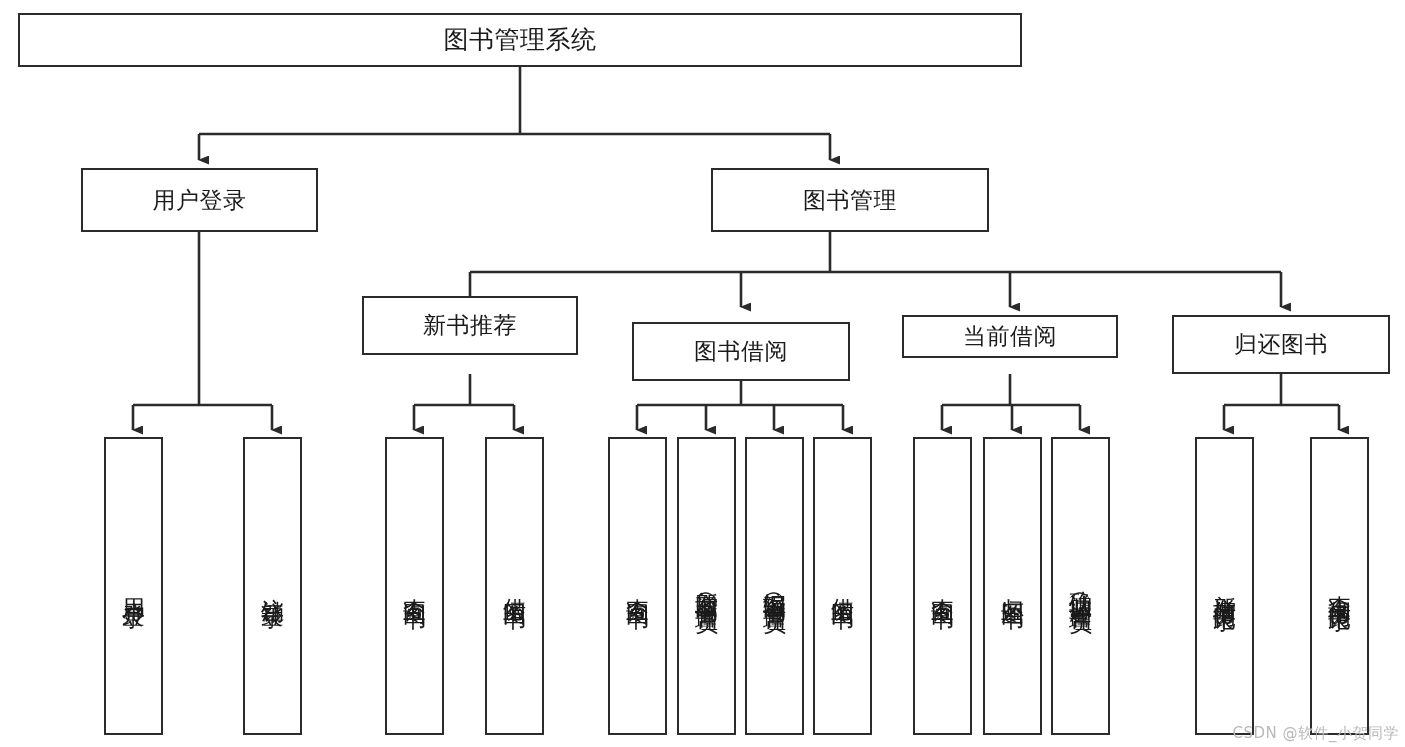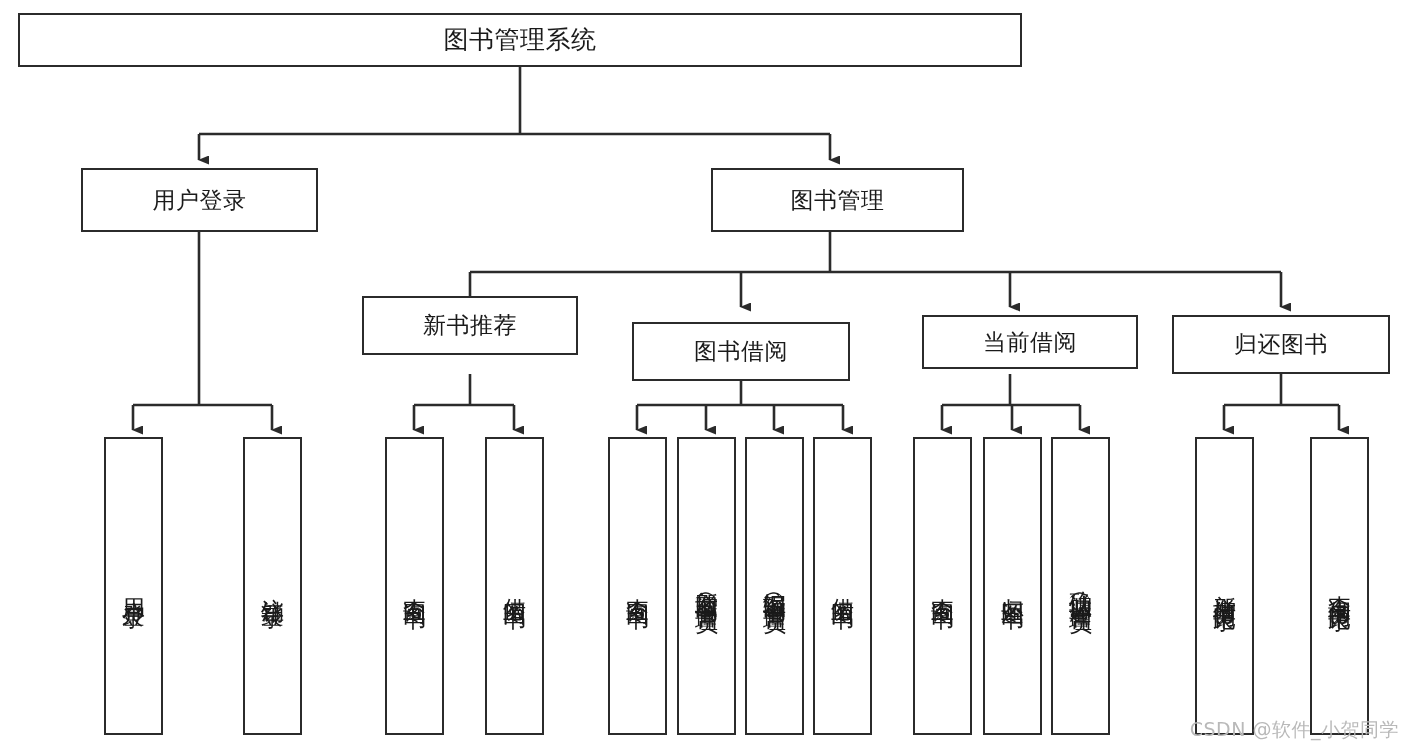--- a/index.html
+++ b/index.html
@@ -61,21 +61,21 @@
     font-size: 23px;
     letter-spacing: 3px;
     line-height: 1.0;
     text-align: center;
     max-height: 286px;
   }
   .watermark {
     position: absolute;
     right: 6px;
     bottom: 4px;
-    font-size: 19px;
+    font-size: 15px;
     color: #b9b9b9;
     letter-spacing: 0.5px;
     z-index: 3;
     white-space: nowrap;
   }
 </style>
 </head>
 <body>
 
 <div id="diagram-root">
@@ -143,33 +143,33 @@
   </svg>
 
   <div class="node root" style="left:18px; top:13px; width:1004px; height:54px;">
     <span class="node-label">图书管理系统</span>
   </div>
 
   <div class="node branch" style="left:81px; top:168px; width:237px; height:64px;">
     <span class="node-label">用户登录</span>
   </div>
 
-  <div class="node branch" style="left:711px; top:168px; width:253px; height:64px;">
+  <div class="node branch" style="left:711px; top:168px; width:278px; height:64px;">
     <span class="node-label">图书管理</span>
   </div>
 
   <div class="node branch" style="left:362px; top:296px; width:216px; height:59px;">
     <span class="node-label">新书推荐</span>
   </div>
 
   <div class="node branch" style="left:632px; top:315px; width:218px; height:59px;margin-top:7px;">
     <span class="node-label">图书借阅</span>
   </div>
 
-  <div class="node branch" style="left:902px; top:315px; width:216px; height:54px;margin-left:20px;">
+  <div class="node branch" style="left:902px; top:315px; width:216px; height:43px;">
     <span class="node-label">当前借阅</span>
   </div>
 
   <div class="node branch" style="left:1172px; top:315px; width:218px; height:59px;">
     <span class="node-label">归还图书</span>
   </div>
 
   <div class="node leaf" style="left:104px; top:437px; width:59px; height:298px;">
     <span class="node-label">用户登录</span>
   </div>

